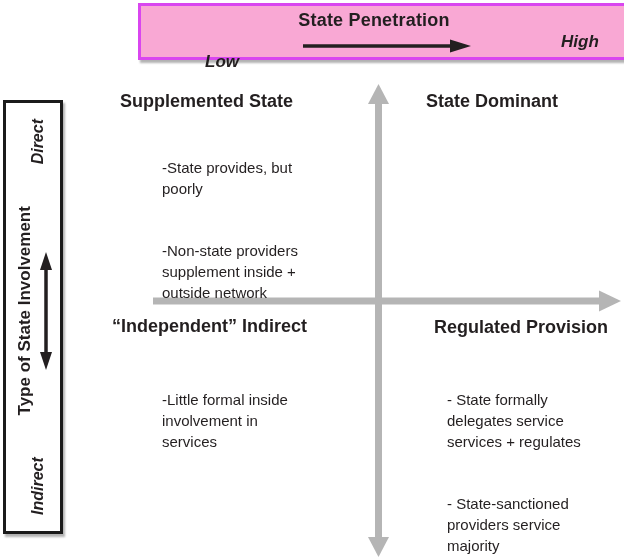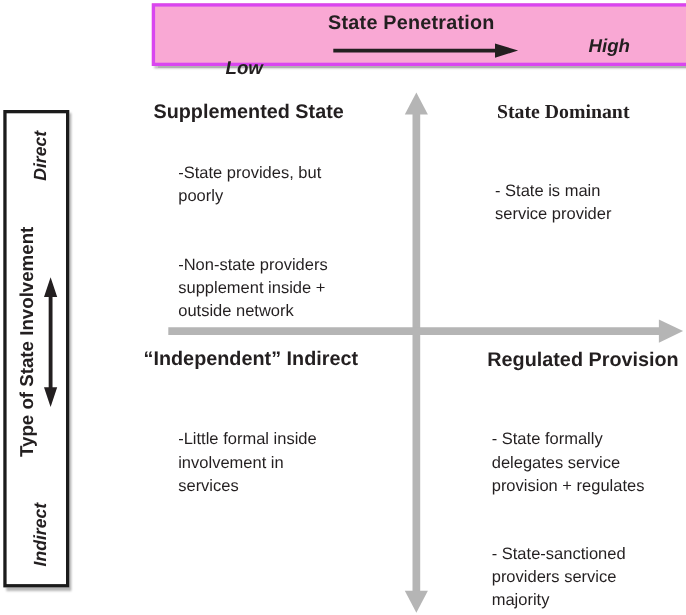--- a/index.html
+++ b/index.html
@@ -15,21 +15,21 @@
     padding-left:21px;
   }
   .top-box-title{
     position:absolute;left:0;right:30px;top:4px;text-align:center;
     font-size:18px;font-weight:bold;letter-spacing:0.2px;
   }
   .low-label,.high-label{
     position:absolute;top:26px;font-size:17px;font-weight:bold;font-style:italic;
   }
   .low-label{left:64px;margin-top:20px;}
-  .high-label{left:394px;}
+  .high-label{left:420px;}
   .top-arrow{position:absolute;left:160px;top:31px;}
   
   .side-box{
     position:absolute;left:3px;top:100px;width:54px;height:428px;
     border:3px solid #1b1b1b;background:#ffffff;
     box-shadow:2px 3px 2px rgba(0,0,0,0.30);
   }
   .side-strip{
     position:absolute;left:50%;top:50%;width:428px;height:54px;
     transform:translate(-50%,-50%) rotate(-90deg);
@@ -40,31 +40,31 @@
     font-size:16px;font-weight:bold;font-style:italic;margin-top:10px;white-space:nowrap;
   }
   .side-center{
     display:flex;flex-direction:column;align-items:center;gap:4px;margin-top:2px;
   }
   .side-title{font-size:17px;font-weight:bold;white-space:nowrap;}
   
   .axes{position:absolute;left:0;top:0;pointer-events:none;}
   
   .q-title{
-    position:absolute;font-size:18px;font-weight:bold;text-align:center;white-space:nowrap;
+    position:absolute;font-size:18px;font-weight:bold;text-align:left;white-space:nowrap;
   }
   .q-title.tl{left:120px;top:91px;width:212px;}
-  .q-title.tr{left:426px;top:91px;width:172px;font-family:Liberation Serif, serif;}
+  .q-title.tr{left:426px;top:91px;width:172px;}
   .q-title.bl{left:112px;top:316px;width:232px;}
   .q-title.br{left:434px;top:317px;width:192px;}
   .q-body{
     position:absolute;font-size:15px;line-height:21px;white-space:pre-line;
   }
   .q-body p{margin:0 0 20px 0;white-space:pre-line;}
-  .q-body.tl{left:162px;top:126px;width:170px;}
+  .q-body.tl{left:162px;top:136px;width:170px;}
   .q-body.tr{left:450px;top:142px;width:168px;}
   .q-body.bl{left:162px;top:368px;width:170px;}
   .q-body.br{left:447px;top:368px;width:172px;}
 </style>
 </head>
 <body>
 
 <div class="canvas">
 
   <svg class="axes" width="624" height="559" viewBox="0 0 624 559">
@@ -110,34 +110,32 @@
   <div class="q-body tl">
     <p>-State provides, but
 poorly</p>
     <p>-Non-state providers
 supplement inside +
 outside network</p>
   </div>
 
   <div class="q-title tr">State Dominant</div>
   <div class="q-body tr">
-    <p>- State is main
-service provider</p>
   </div>
 
   <div class="q-title bl">“Independent” Indirect</div>
   <div class="q-body bl">
     <p>-Little formal inside
 involvement in
 services</p>
   </div>
 
   <div class="q-title br">Regulated Provision</div>
   <div class="q-body br">
     <p>- State formally
 delegates service
-provision + regulates</p>
+services + regulates</p>
     <p>- State-sanctioned
 providers service
 majority</p>
   </div>
 
 </div>
 
 </body></html>

